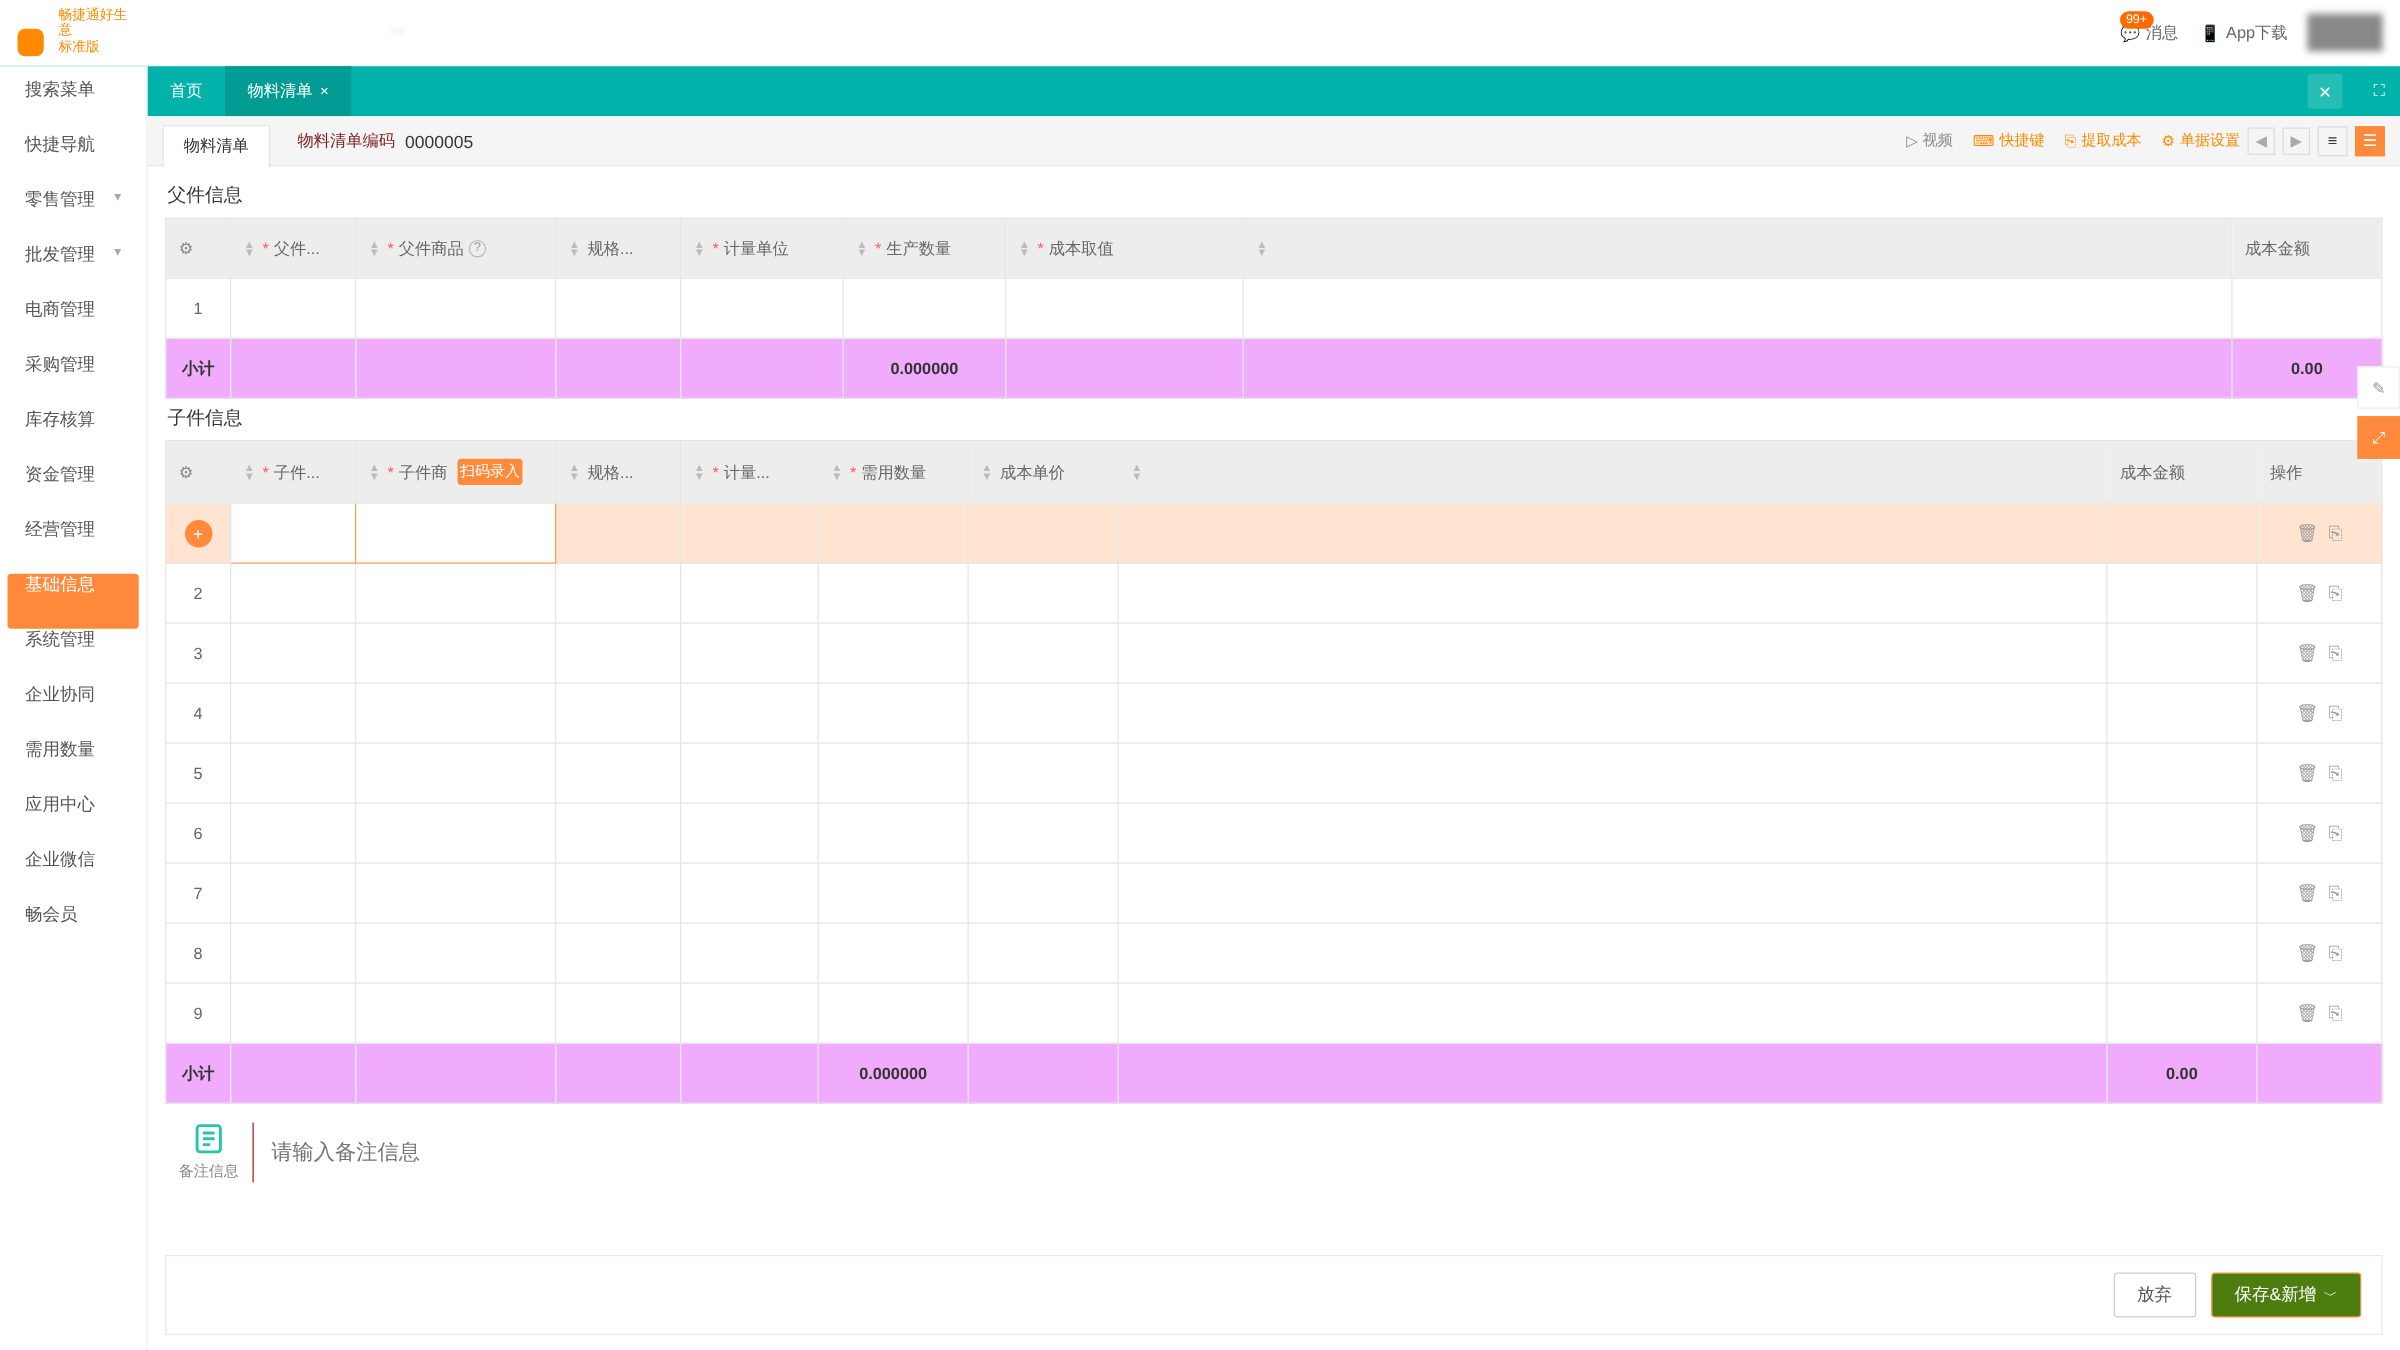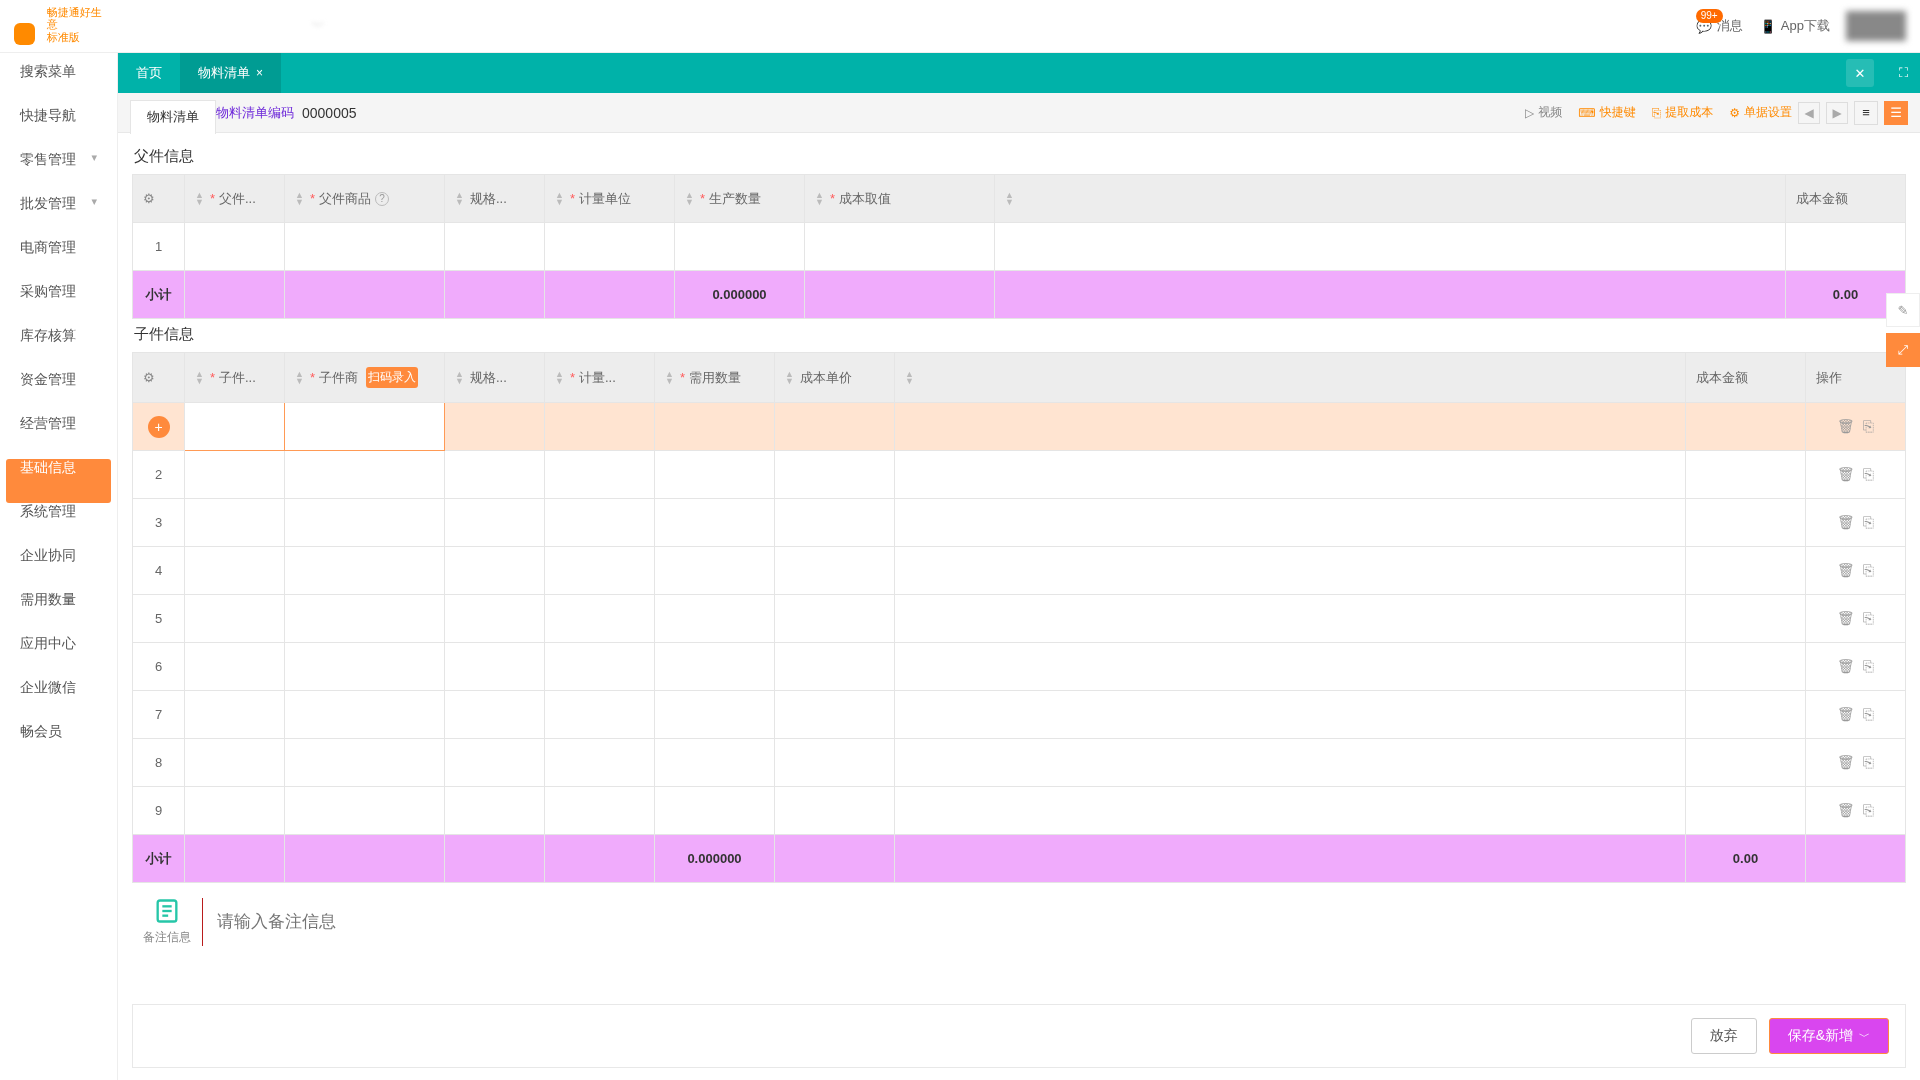--- a/index.html
+++ b/index.html
@@ -27,21 +27,21 @@
 .shell{flex:1;display:flex;min-height:0}
 .sidebar{width:118px;background:#fff;border-right:1px solid #eee;padding-top:10px;position:absolute;top:53px;bottom:0;left:0;z-index:5}
 .side-item{height:44px;display:flex;align-items:flex-start;padding:0 20px;color:#555;font-size:14px;cursor:pointer;position:relative}
 .side-item.active{background:#ff8a3c;color:#fff;border-radius:3px;margin:0 6px;padding:0 14px}
 .side-caret{margin-left:auto;color:#aaa;font-size:11px}
 .content{flex:1;margin-left:118px;display:flex;flex-direction:column;min-height:0;position:relative}
 
 .subhdr{height:40px;background:#f5f5f5;display:flex;align-items:center;padding:0 12px;border-bottom:1px solid #e8e8e8}
 .subtab{background:#fff;height:34px;display:flex;align-items:center;padding:0 16px;border:1px solid #e5e5e5;border-bottom:none;margin-top:8px;font-size:13px;color:#555}
 .subtab.active{color:#333}
-.sublabel{color:#6d28d9;font-size:13px}
+.sublabel{margin-left:22px;color:#7f1d1d;font-size:13px}
 .subcode{margin-left:8px;color:#333;font-size:14px}
 .sub-sp{flex:1}
 .sub-act{display:flex;align-items:center;gap:4px;color:#ff8a00;margin-left:16px;font-size:12px;cursor:pointer}
 .sub-act.gray{color:#888}
 .sub-nav{width:22px;height:22px;border:1px solid #ddd;display:flex;align-items:center;justify-content:center;color:#aaa;margin-left:6px;cursor:pointer;font-size:12px}
 .sub-view{width:24px;height:24px;border:1px solid #ddd;margin-left:6px;display:flex;align-items:center;justify-content:center;cursor:pointer}
 .sub-view.active{background:#ff8a3c;border-color:#ff8a3c;color:#fff}
 
 .main{flex:1;overflow:auto;padding:8px 14px 0 14px}
 .sect-title{font-size:15px;color:#333;margin:6px 0 8px 2px}
@@ -69,21 +69,21 @@
 .op-ico{color:#999;margin:0 4px;cursor:pointer;font-size:14px}
 
 .remark{display:flex;align-items:center;margin:14px 0 8px 0;background:#fff}
 .remark-ico{width:70px;display:flex;flex-direction:column;align-items:center;gap:4px;color:#888;font-size:12px}
 .remark-ico svg{color:#26c6a8}
 .remark-input{flex:1;border:none;border-left:1px solid #b91c1c;height:48px;padding:0 14px;font-size:17px;color:#1d4ed8;outline:none}
 
 .footer{height:64px;border:1px solid #e8e8e8;margin:6px 14px 12px 14px;display:flex;align-items:center;justify-content:flex-end;padding:0 16px;gap:12px}
 .btn{height:36px;padding:0 18px;border-radius:3px;font-size:14px;cursor:pointer;display:flex;align-items:center}
 .btn-outline{background:#fff;border:1px solid #ccc;color:#555}
-.btn-primary{background:#d946ef;border:1px solid #ff8a3c;color:#fff}
+.btn-primary{background:#4d7c0f;border:1px solid #ff8a3c;color:#fff}
 .btn-caret{margin-left:6px;font-size:11px}
 
 .rail{position:absolute;right:0;top:200px;display:flex;flex-direction:column;gap:6px}
 .rail-btn{width:34px;height:34px;background:#fff;border:1px solid #eee;display:flex;align-items:center;justify-content:center;color:#999;cursor:pointer}
 .rail-btn.hot{background:#ff8a3c;color:#fff;border-color:#ff8a3c}
 
 .w-gear{width:46px;text-align:center}
 .w-a{width:100px}.w-b{width:160px}.w-c{width:100px}.w-d{width:130px}.w-e{width:130px}.w-f{width:190px}
 .child .w-a{width:100px}.child .w-b{width:160px}.child .w-c{width:100px}.child .w-d{width:110px}.child .w-e{width:120px}.child .w-f{width:120px}
 .w-cost{width:120px;text-align:right}

